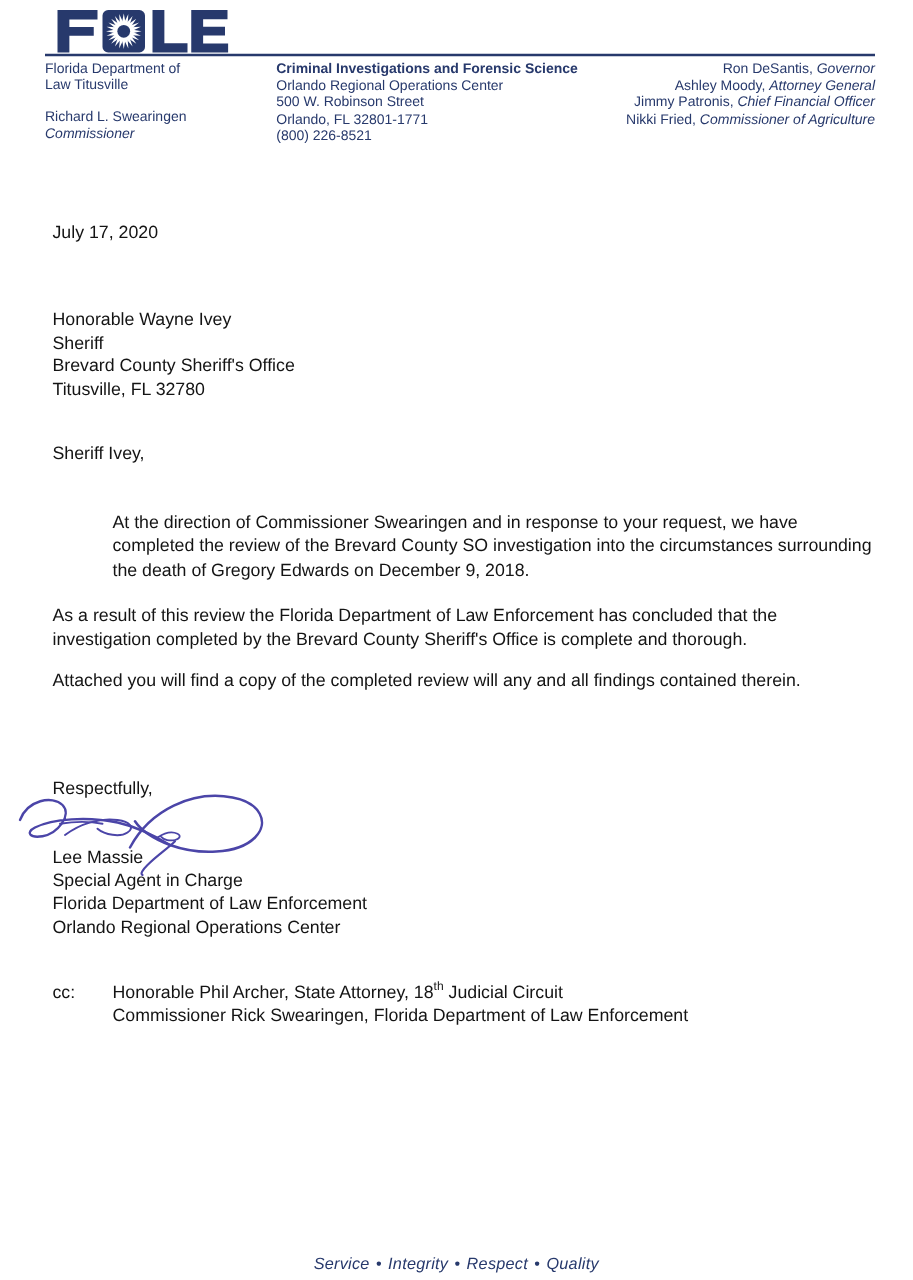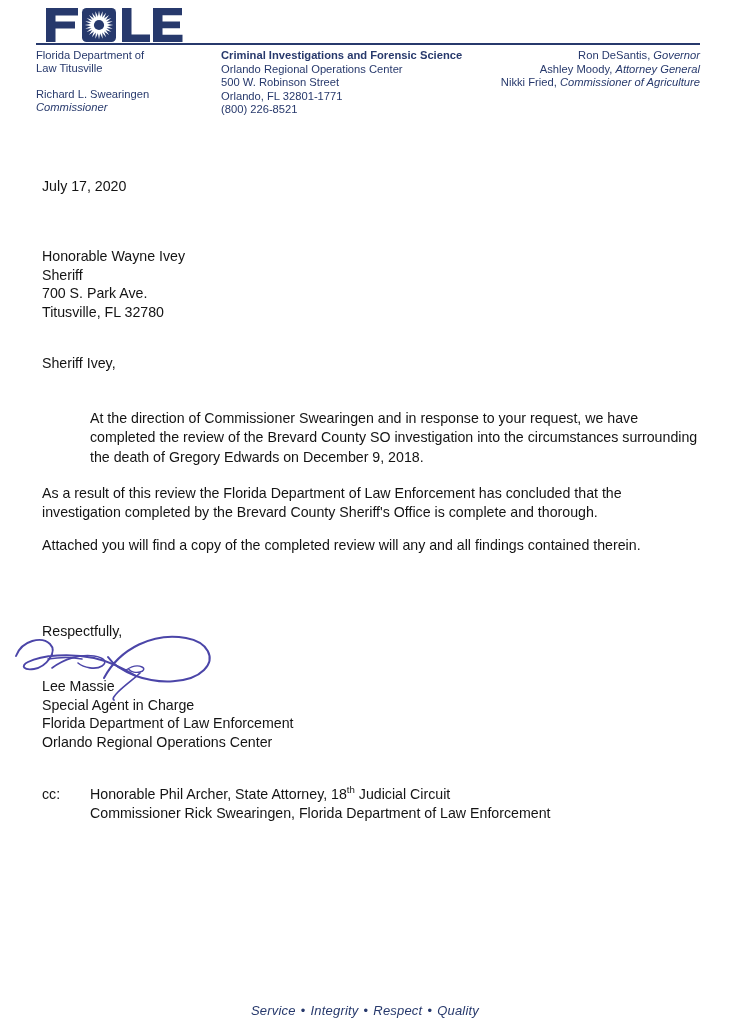--- a/index.html
+++ b/index.html
@@ -266,36 +266,40 @@
       <div class="head-right">
         <div>
           <span>Ron DeSantis,</span>
           <span class="ital">Governor</span>
         </div>
         <div>
           <span>Ashley Moody,</span>
           <span class="ital">Attorney General</span>
         </div>
         <div>
+          <span>Jimmy Patronis,</span>
+          <span class="ital">Chief Financial Officer</span>
+        </div>
+        <div>
           <span>Nikki Fried,</span>
           <span class="ital">Commissioner of Agriculture</span>
         </div>
       </div>
 
     </div>
   </div>
 
   <div class="body-block">
 
     <div class="date-line">July 17, 2020</div>
 
     <div class="recipient">
       <div>Honorable Wayne Ivey</div>
       <div>Sheriff</div>
-      <div>700 S. Park Ave.</div>
+      <div>Brevard County Sheriff's Office</div>
       <div>Titusville, FL 32780</div>
     </div>
 
     <div class="salutation">Sheriff Ivey,</div>
 
     <div class="para para-1">At the direction of Commissioner Swearingen and in response to your request, we have completed the review of the Brevard County SO investigation into the circumstances surrounding the death of Gregory Edwards on December 9, 2018.</div>
     <div class="para para-2">As a result of this review the Florida Department of Law Enforcement has concluded that the investigation completed by the Brevard County Sheriff's Office is complete and thorough.</div>
     <div class="para para-3">Attached you will find a copy of the completed review will any and all findings contained therein.</div>
 
     <div class="closing">Respectfully,</div>

